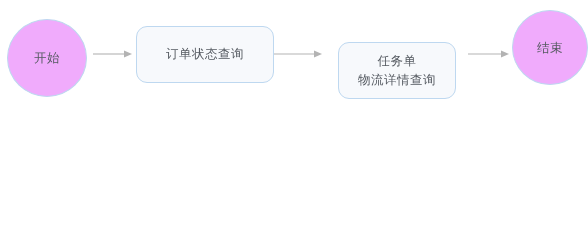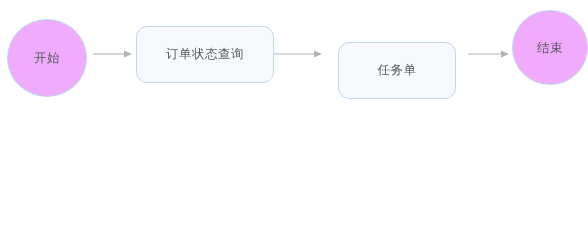--- a/index.html
+++ b/index.html
@@ -122,20 +122,21 @@
   </div>
 
   <svg class="connector" id="arrow-2" viewBox="0 0 49 14">
     <line x1="0" y1="7" x2="40" y2="7" stroke="#b3b3b3" stroke-width="1.1"></line>
     <polygon points="40,3.4 48,7 40,10.6" fill="#b3b3b3"></polygon>
   </svg>
 
   <div class="node-box" id="node-task">
     <span class="node-text">
       <span class="line1">任务单</span>
+      <span class="line2">物流详情查询</span>
     </span>
   </div>
 
   <svg class="connector" id="arrow-3" viewBox="0 0 42 14">
     <line x1="0" y1="7" x2="33" y2="7" stroke="#b3b3b3" stroke-width="1.1"></line>
     <polygon points="33,3.4 41,7 33,10.6" fill="#b3b3b3"></polygon>
   </svg>
 
   <div class="node-circle" id="node-end">
     <span class="node-text">结束</span>

